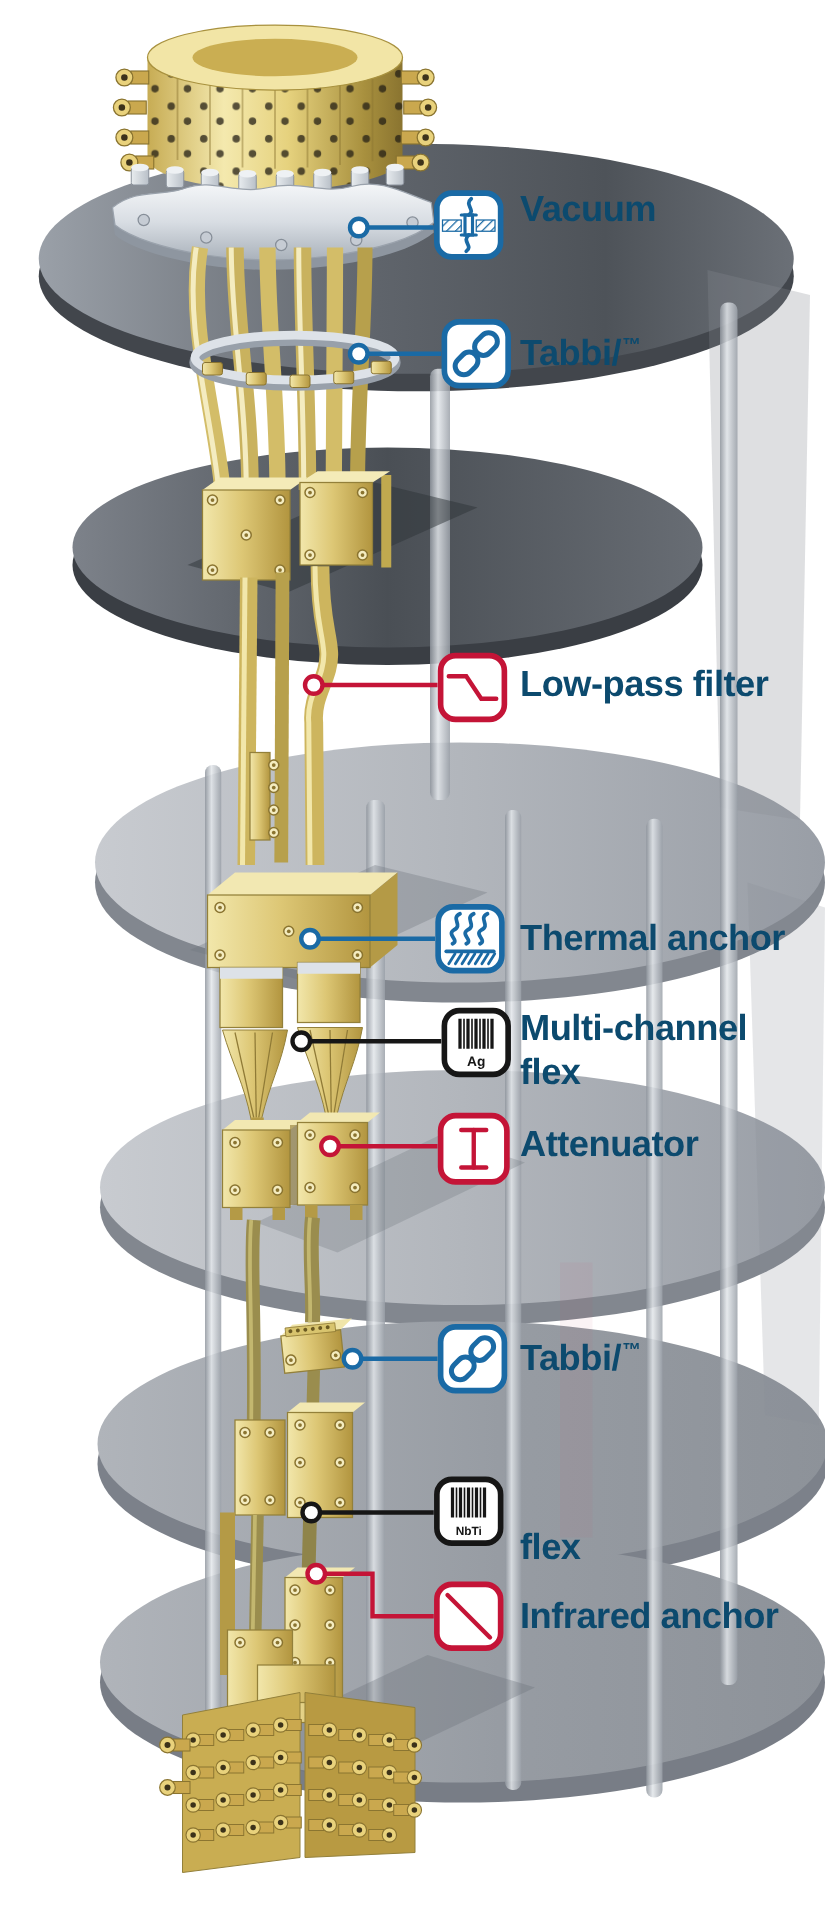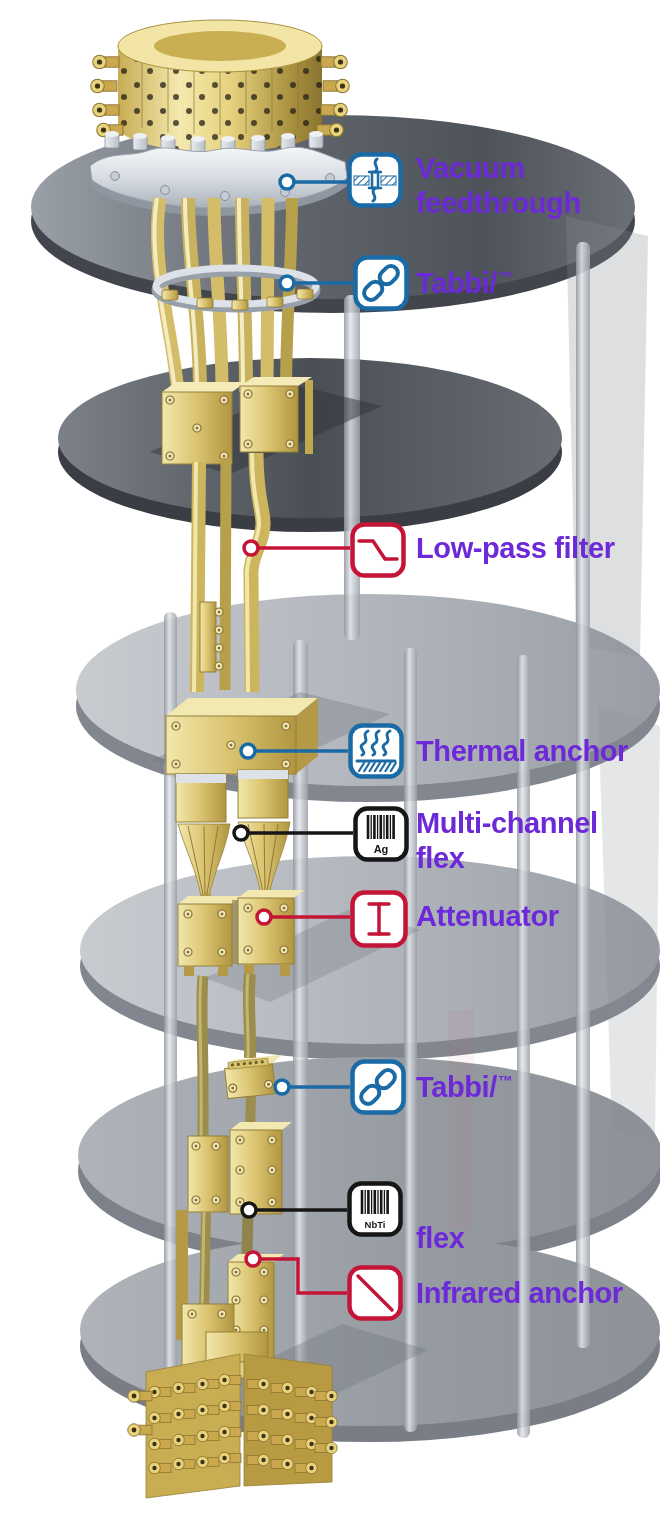--- a/index.html
+++ b/index.html
@@ -1,20 +1,20 @@
 <!DOCTYPE html>
 <html><head>
 <meta charset="utf-8">
 <style>
   html,body{margin:0;padding:0;background:#ffffff;}
   .stage{position:relative;width:660px;height:1536px;background:#ffffff;overflow:hidden;
          font-family:"Liberation Sans",sans-serif;}
   .scene{position:absolute;left:0;top:0;}
   .clabel{position:absolute;left:416px;font:700 29px/35px "Liberation Sans",sans-serif;
-          color:#6d28d9;letter-spacing:-0.4px;white-space:nowrap;}
+          color:#0c4a6e;letter-spacing:-0.4px;white-space:nowrap;}
   .clabel sup{font-size:15px;line-height:0;vertical-align:super;margin-left:1px;}
   
   .ldB{stroke:#1a6aa5}.ldR{stroke:#c41437}.ldK{stroke:#161616}
   .lead{fill:none;stroke-width:3.5px;}
   .ring{fill:#fff;stroke-width:3.5px;}
   .ibox{fill:#fff;stroke-width:4.5px;}
   .glyphB{stroke:#1a6aa5;fill:none;stroke-linecap:round;}
   .glyphR{stroke:#c41437;fill:none;stroke-linecap:round;}
   .glyphK{stroke:#161616;fill:none;}
   .badge{font:700 11px "Liberation Sans",sans-serif;fill:#161616;text-anchor:middle;}
@@ -533,21 +533,21 @@
       <text class="badge2" x="28" y="47">NbTi</text>
     </g>
 
     <g transform="translate(347,1265)">
       <rect class="ibox ldR" x="2.5" y="2.5" width="51" height="51" rx="12"></rect>
       <line class="glyphR" stroke-width="3.5" x1="11" y1="11" x2="45" y2="45"></line>
     </g>
   </g>
 </svg>
 
-<div class="clabel" style="top:151px"><span>Vacuum</span><br><span>feedthrough</span></div>
+<div class="clabel" style="top:151px"><span>Vacuum</span><br></div>
 
 <div class="clabel" style="top:266px"><span>Tabbi/</span><sup>™</sup></div>
 
 <div class="clabel" style="top:531px"><span>Low-pass filter</span></div>
 
 <div class="clabel" style="top:734px"><span>Thermal anchor</span></div>
 
 <div class="clabel" style="top:806px"><span>Multi-channel</span><br><span>flex</span></div>
 
 <div class="clabel" style="top:899px"><span>Attenuator</span></div>

